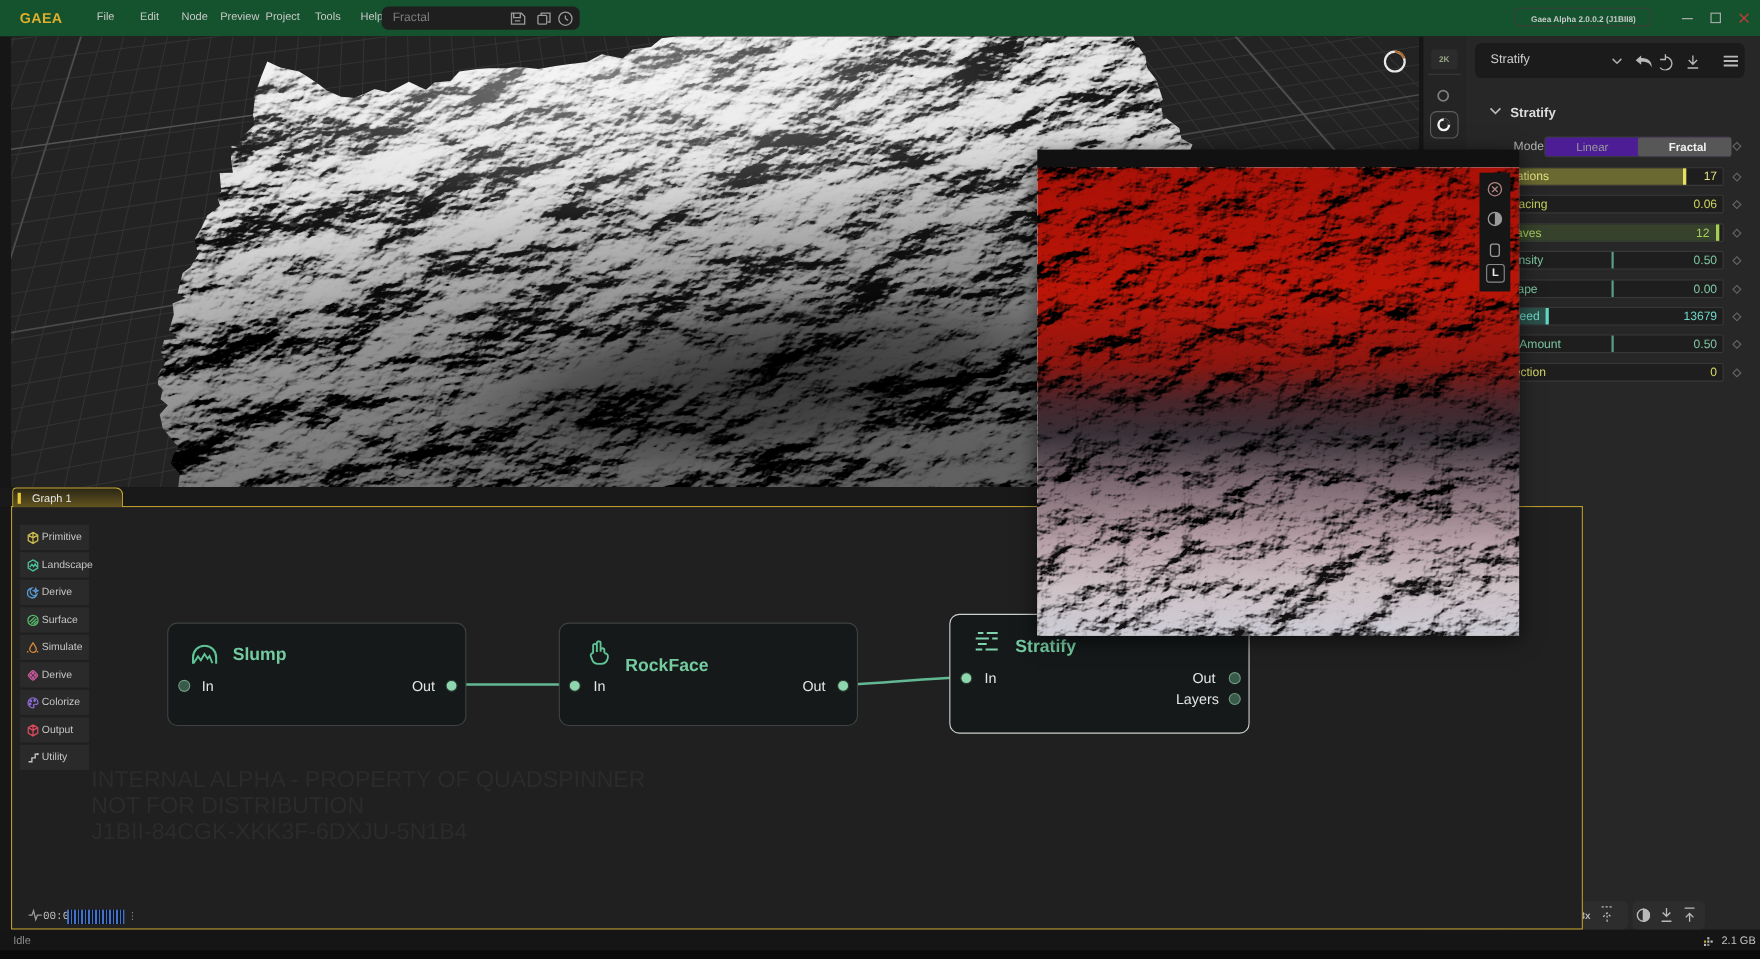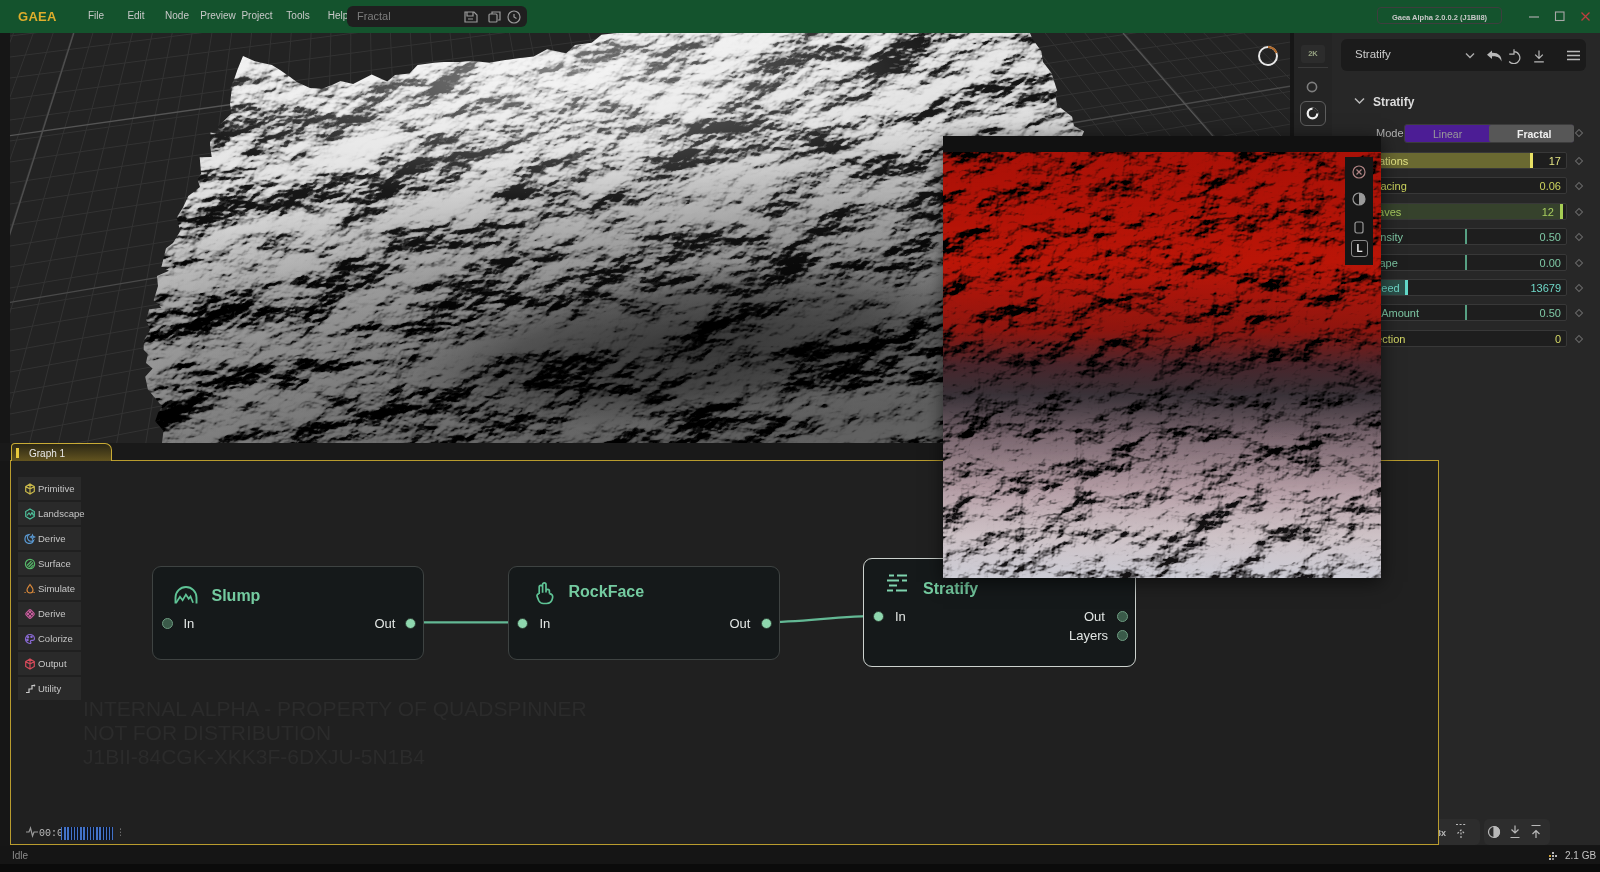--- a/index.html
+++ b/index.html
@@ -467,21 +467,21 @@
       <div class="dot off" style="left:9.5px;top:51.3px;"></div>
       <span class="plab" style="left:31px;top:49px;">In</span>
       <span class="plab" style="left:222px;top:49px;">Out</span>
       <div class="dot on" style="left:252.8px;top:51.3px;"></div>
     </div>
 
     <div class="node" style="left:496.5px;top:104.5px;width:272px;height:94px;">
       <svg class="abs" style="left:26px;top:15px;" width="22" height="24" viewBox="0 0 22 24" fill="none" stroke="#5fc496" stroke-width="1.7">
         <path d="M4.2,12 V5 a1.7,1.7 0 0 1 3.4,0 V10.8 M7.6,5 V2.6 a1.7,1.7 0 0 1 3.4,0 V10.4 M11,10.4 V9 a1.7,1.7 0 0 1 3.4,0 v2.6 M14.4,11.6 c2.6,0.4 3.7,1.9 3.2,4.3 c-0.6,3 -2.4,5.6 -6.1,5.6 H8.3 c-2.3,0 -3.7,-1.1 -4.6,-3 L2.2,14.7 c-0.8,-1.7 0.7,-3.2 2,-2.7"></path>
       </svg>
-      <span class="ntitle" style="left:60px;top:16px;text-align:center;">RockFace</span>
+      <span class="ntitle" style="left:60px;top:30px;text-align:center;">RockFace</span>
       <div class="dot on" style="left:8.5px;top:51.3px;"></div>
       <span class="plab" style="left:31px;top:49px;">In</span>
       <span class="plab" style="left:221px;top:49px;">Out</span>
       <div class="dot on" style="left:252.5px;top:51.3px;"></div>
     </div>
 
     <div class="node sel" style="left:852px;top:97px;width:272.5px;height:108.5px;">
       <svg class="abs" style="left:22px;top:14px;" width="24" height="20" viewBox="0 0 24 20" fill="none" stroke="#7fd4ae" stroke-width="1.8">
         <path d="M3,2.5 h5 M11,2.5 h10 M1,7.5 h12 M16,7.5 h5 M3,12.5 h8 M1,17.5 h6 M10,17.5 h11"></path>
       </svg>

